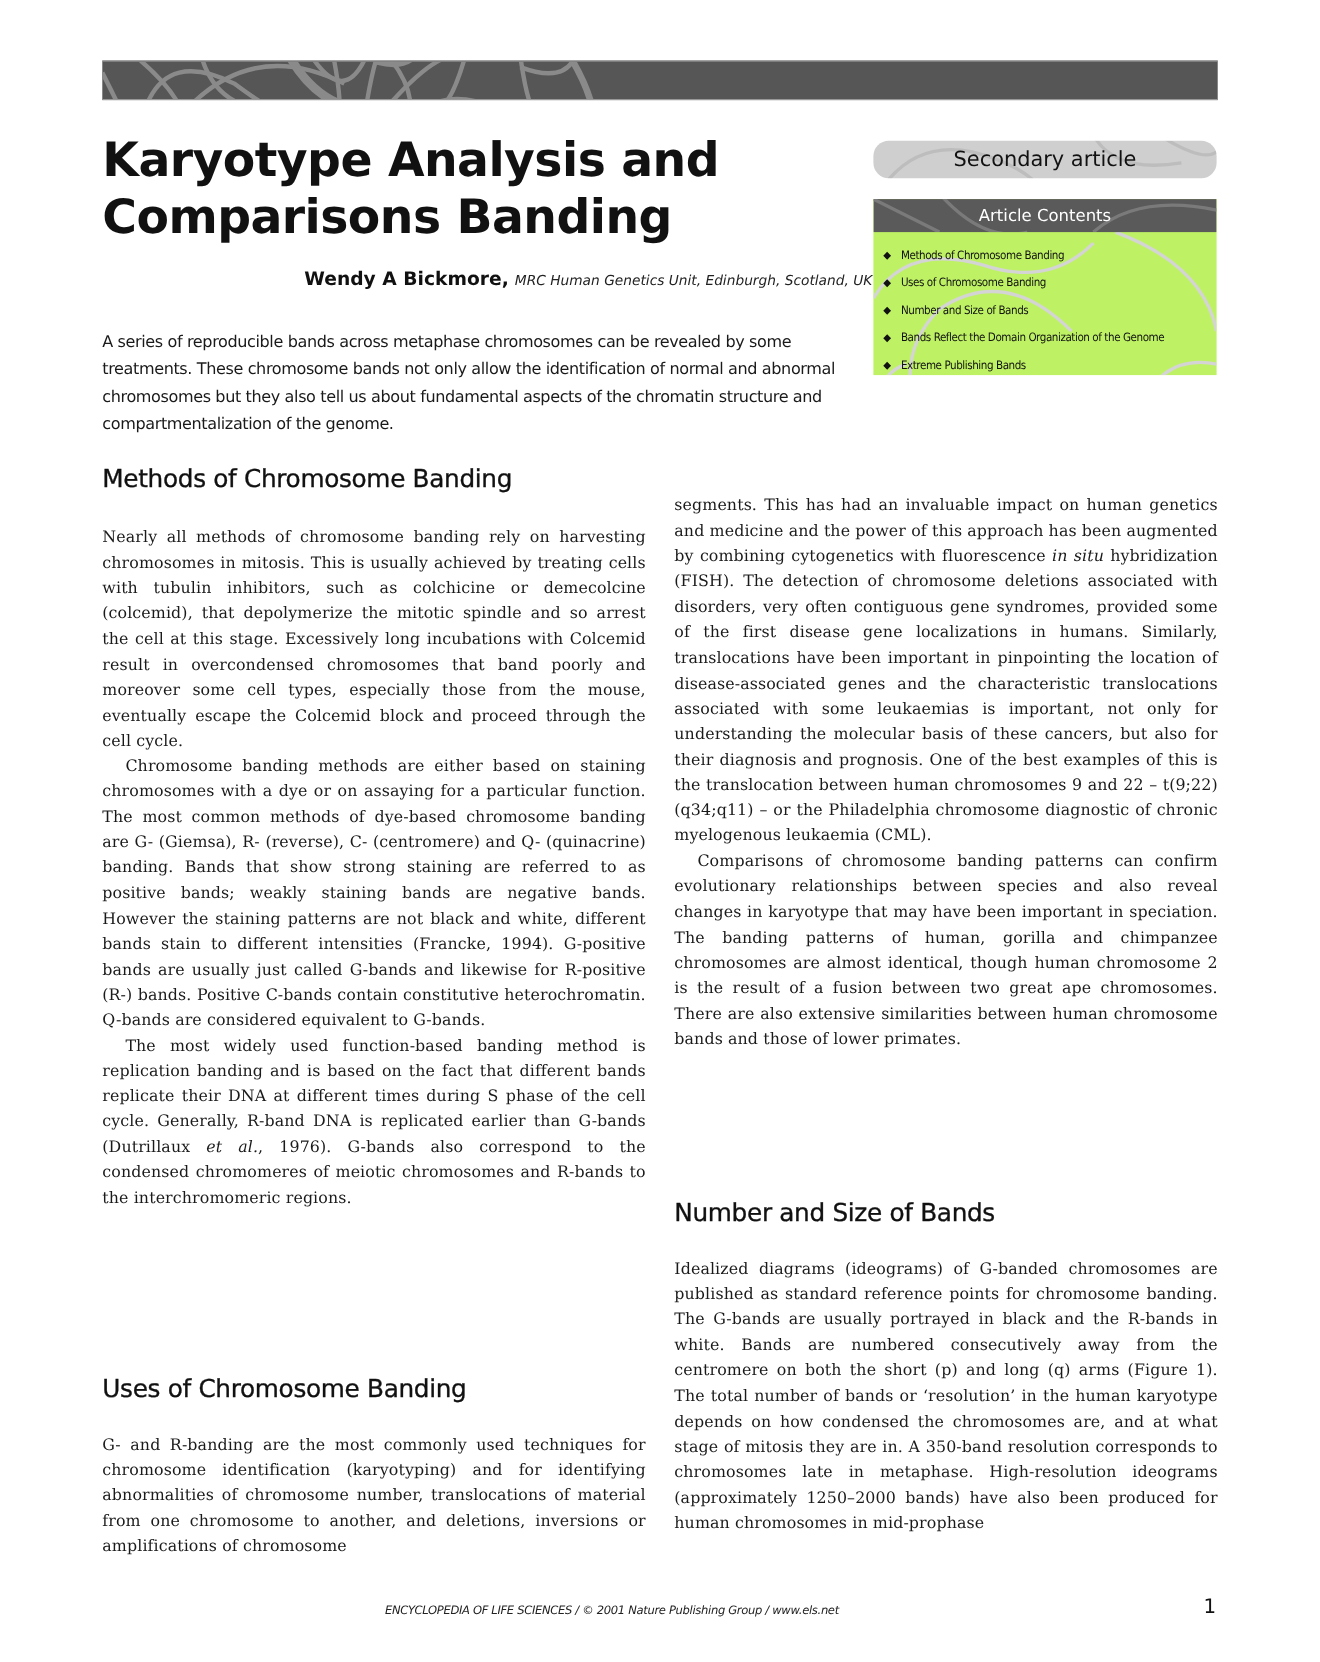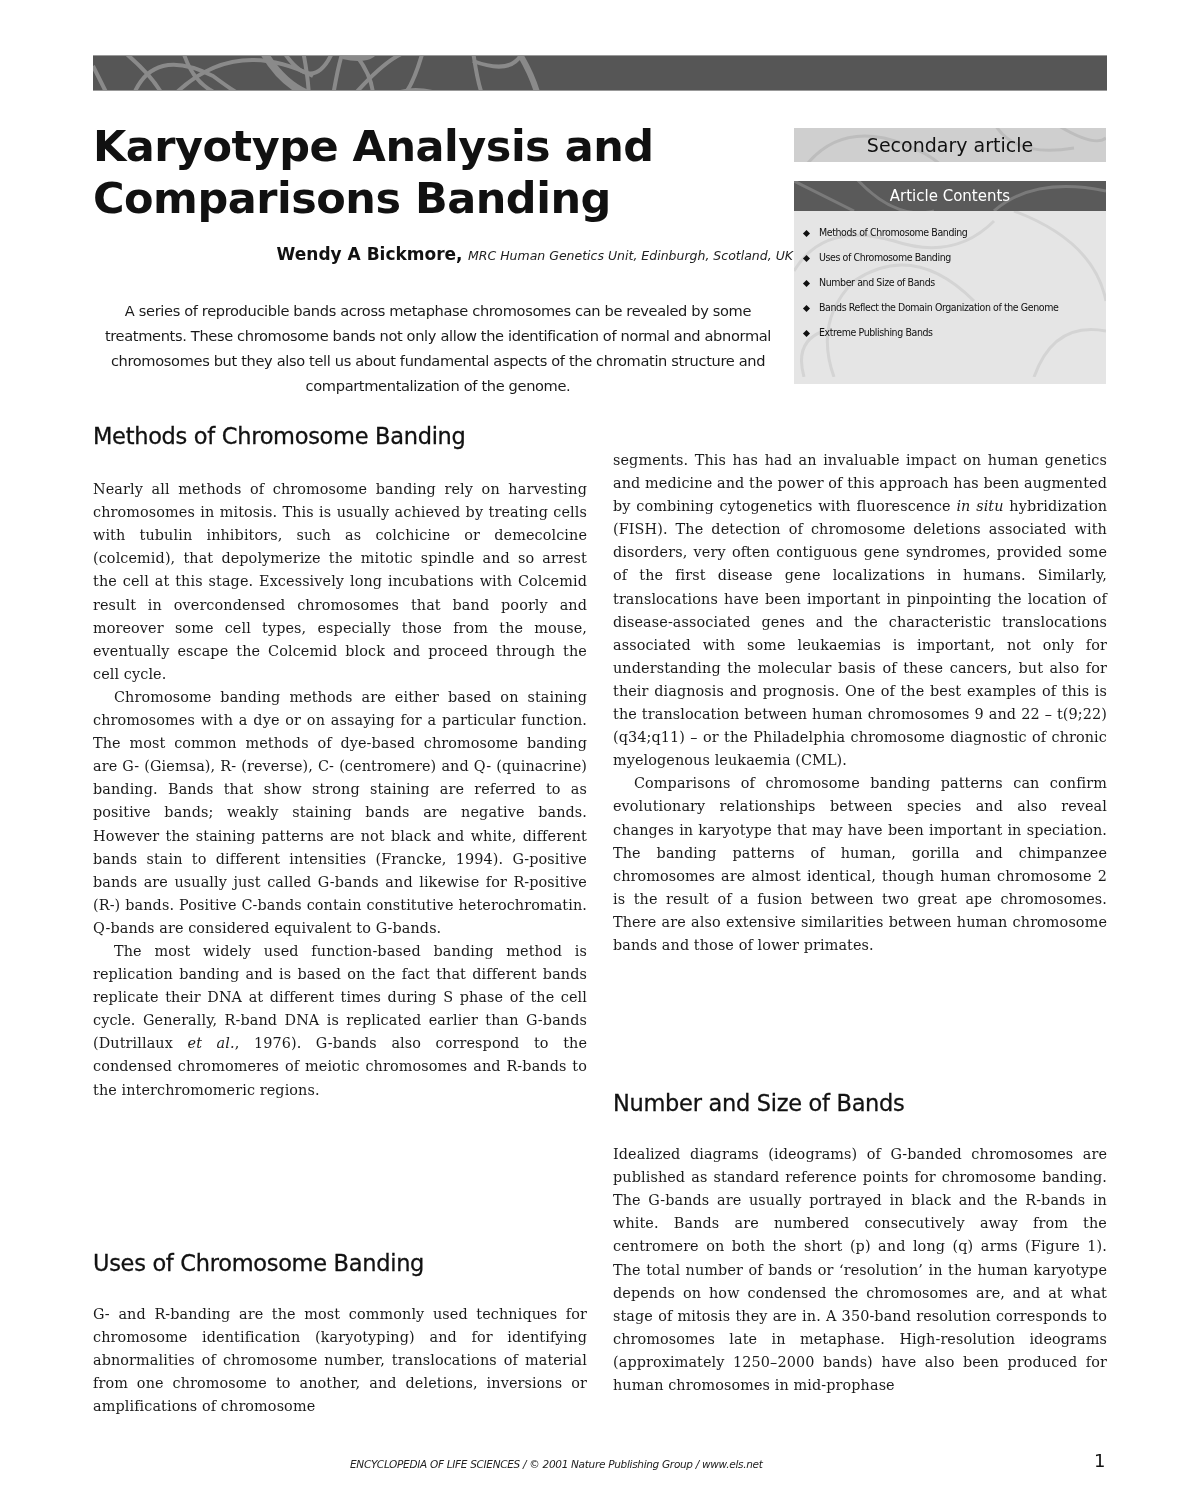--- a/index.html
+++ b/index.html
@@ -17,31 +17,31 @@
   }
   .author {
     position: absolute; left: 93px; top: 244px; width: 700px;
     font-family: "DejaVu Sans", sans-serif; font-size: 17px; white-space: nowrap; text-align: right;
   }
   .author .name { font-weight: bold; }
   .author .affil { font-style: italic; font-size: 12.5px; color: #222; }
   .abstract {
     position: absolute; left: 93px; top: 298px; width: 690px;
     font-family: "DejaVu Sans", sans-serif; font-size: 14.6px; line-height: 25px;
-    letter-spacing: -0.35px; color: #1a1a1a; margin: 0; text-align: center;
+    letter-spacing: -0.35px; color: #1a1a1a; margin: 0;
   }
   .secondary {
     position: absolute; left: 794px; top: 128px; width: 312px; height: 34px;
     background: #cfcfcf; overflow: hidden; text-align: center;
-    font-family: "DejaVu Sans", sans-serif; font-size: 19px; line-height: 34px; color: #111;
+    font-family: "DejaVu Sans", sans-serif; font-size: 19px; line-height: 34px; color: #111; border-radius: 14px;
   }
   .secondary span { position: relative; }
   .contents-box {
-    position: absolute; left: 794px; top: 181px; width: 312px; height: 203px;
-    background: #e5e5e5; overflow: hidden;
+    position: absolute; left: 794px; top: 181px; width: 312px; height: 160px;
+    background: #bef264; overflow: hidden;
   }
   .contents-head {
     position: relative; height: 30px; background: #5a5a5a; color: #fff;
     text-align: center; font-family: "DejaVu Sans", sans-serif; font-size: 15px; line-height: 30px;
   }
   .contents-head span, .contents-list { position: relative; }
   .contents-box svg.swirl { position: absolute; left: 0; top: 0; }
   .contents-list { list-style: none; margin: 0; padding: 12px 0 0 10px; }
   .contents-list li {
     font-family: "DejaVu Sans Condensed", "DejaVu Sans", sans-serif; font-size: 10.5px;

